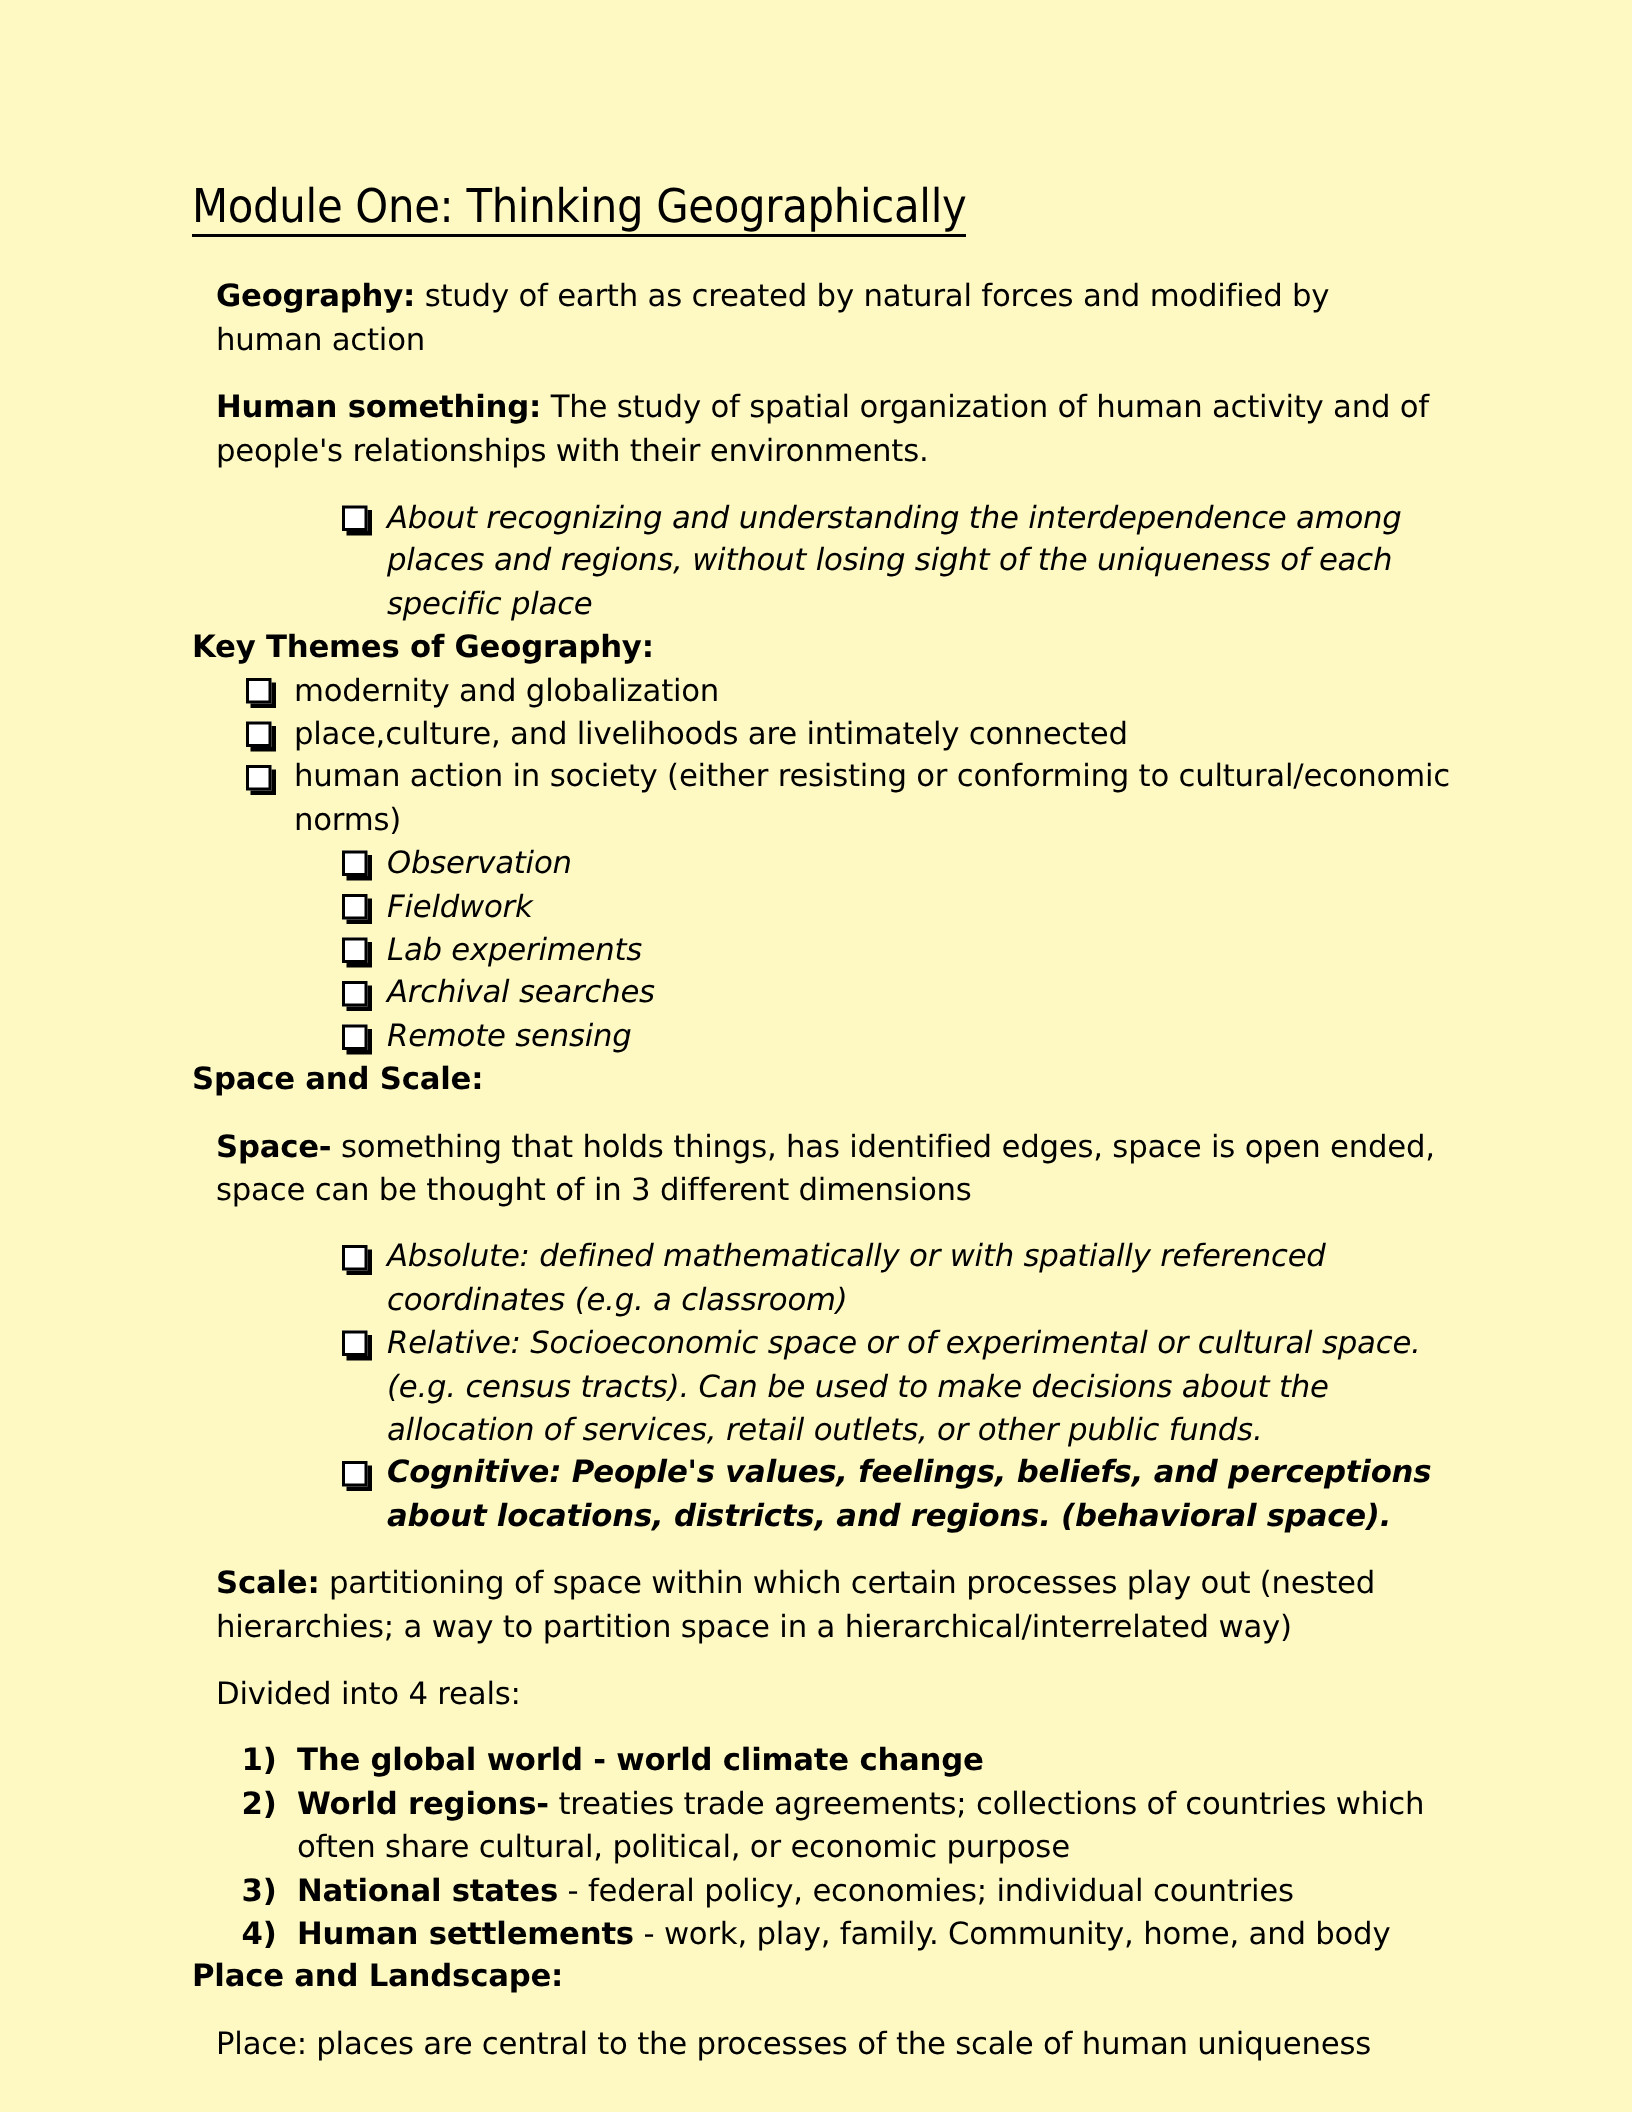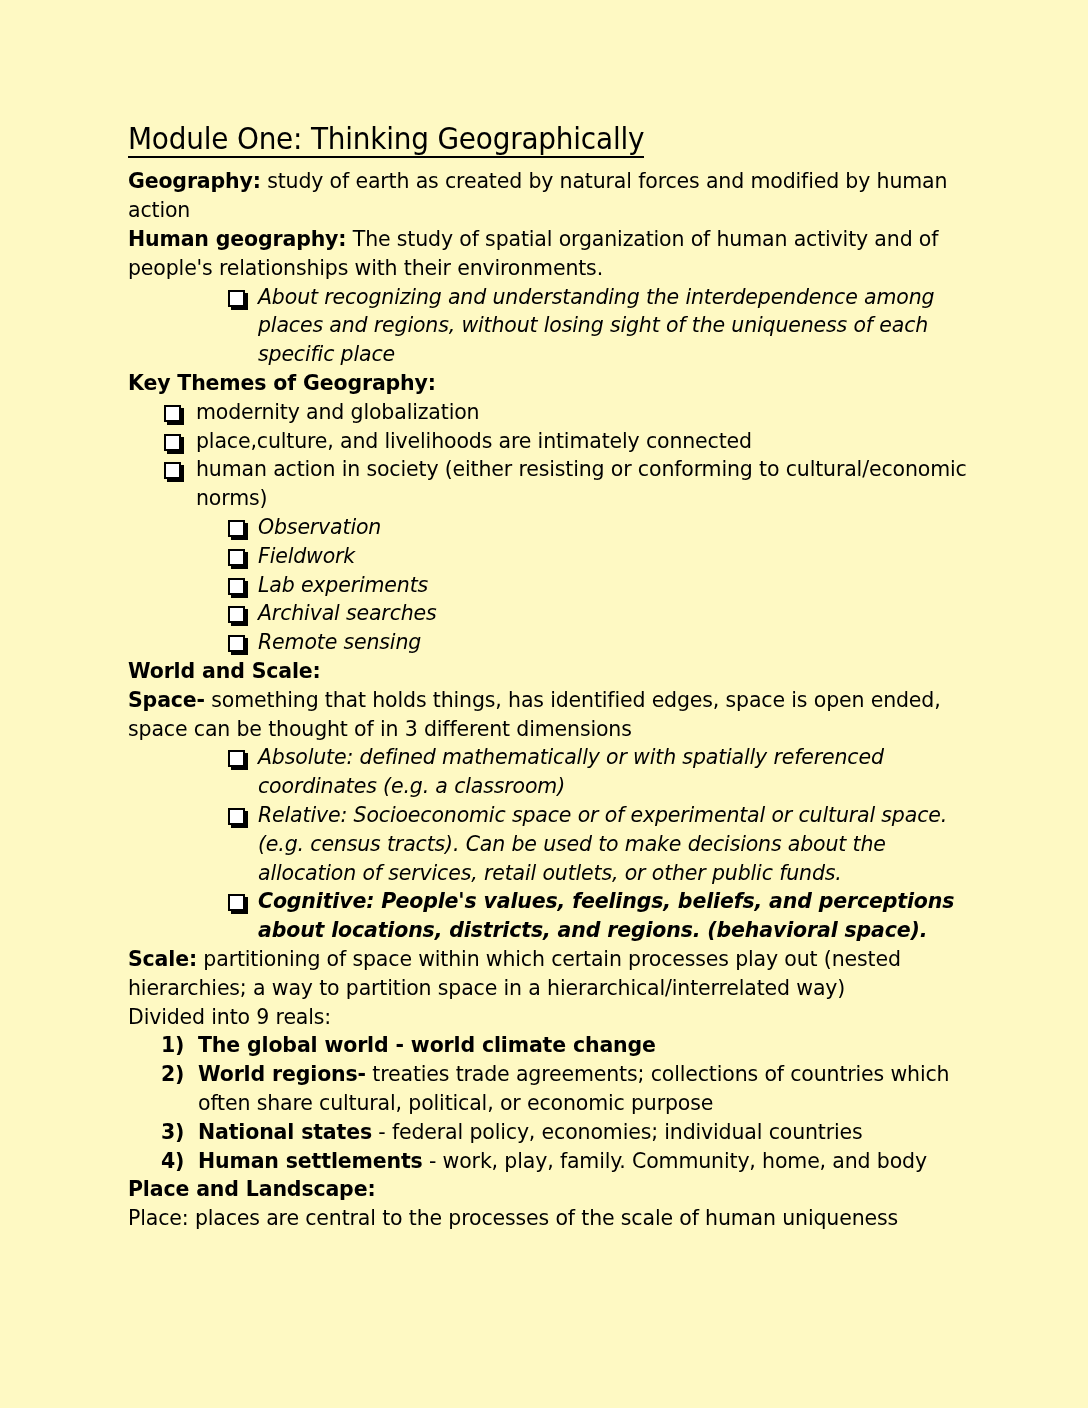--- a/index.html
+++ b/index.html
@@ -34,21 +34,21 @@
     display: inline-block;
     border-bottom: 2.5px solid #000;
     padding-bottom: 1px;
     font-stretch: condensed;
   }
 
   
   .para {
     font-size: 20.5px;
     line-height: 28.8px;
-    margin: 0;
+    margin: 16px;
     max-width: 850px;
     letter-spacing: -0.15px;
   }
   .b { font-weight: bold; }
   .heading {
     font-size: 20.5px;
     line-height: 28.8px;
     font-weight: bold;
     margin: 0;
     letter-spacing: -0.15px;
@@ -124,54 +124,54 @@
 <body>
 
 <div class="page">
 
   <div>
     <h1 class="doc-title">Module One: Thinking Geographically</h1>
   </div>
 
   <p class="para"><span class="b">Geography:</span><span> study of earth as created by natural forces and modified by human action</span></p>
 
-  <p class="para"><span class="b">Human geography:</span><span> The study of spatial organization of human activity and of people's relationships with their environments.</span></p>
+  <p class="para"><span class="b">Human something:</span><span> The study of spatial organization of human activity and of people's relationships with their environments.</span></p>
 
   <ul class="blist indent-2">
     <li><span class="bullet"><span class="sqbox"></span></span><span>About recognizing and understanding the interdependence among places and regions, without losing sight of the uniqueness of each specific place</span></li>
   </ul>
 
   <p class="heading">Key Themes of Geography:</p>
   <ul class="blist indent-1">
     <li><span class="bullet"><span class="sqbox"></span></span><span>modernity and globalization</span></li>
     <li><span class="bullet"><span class="sqbox"></span></span><span>place,culture, and livelihoods are intimately connected</span></li>
     <li><span class="bullet"><span class="sqbox"></span></span><span>human action in society (either resisting or conforming to cultural/economic norms)</span></li>
   </ul>
 
   <ul class="blist indent-2">
     <li><span class="bullet"><span class="sqbox"></span></span><span>Observation</span></li>
     <li><span class="bullet"><span class="sqbox"></span></span><span>Fieldwork</span></li>
     <li><span class="bullet"><span class="sqbox"></span></span><span>Lab experiments</span></li>
     <li><span class="bullet"><span class="sqbox"></span></span><span>Archival searches</span></li>
     <li><span class="bullet"><span class="sqbox"></span></span><span>Remote sensing</span></li>
   </ul>
 
-  <p class="heading">World and Scale:</p>
+  <p class="heading">Space and Scale:</p>
 
   <p class="para"><span class="b">Space-</span><span> something that holds things, has identified edges, space is open ended, space can be thought of in 3 different dimensions</span></p>
 
   <ul class="blist indent-2">
     <li><span class="bullet"><span class="sqbox"></span></span><span>Absolute:</span><span> defined mathematically or with spatially referenced coordinates (e.g. a classroom)</span></li>
     <li><span class="bullet"><span class="sqbox"></span></span><span>Relative:</span><span> Socioeconomic space or of experimental or cultural space. (e.g. census tracts). Can be used to make decisions about the allocation of services, retail outlets, or other public funds.</span></li>
     <li><span class="bullet"><span class="sqbox"></span></span><span class="b">Cognitive:</span><span class="b"> People's values, feelings, beliefs, and perceptions about locations, districts, and regions. (behavioral space).</span></li>
   </ul>
 
   <p class="para"><span class="b">Scale:</span><span> partitioning of space within which certain processes play out (nested hierarchies; a way to partition space in a hierarchical/interrelated way)</span></p>
 
-  <p class="para">Divided into 9 reals:</p>
+  <p class="para">Divided into 4 reals:</p>
 
   <ol class="nlist">
     <li><span class="num">1)</span><span class="b">The global world - world climate change</span><span></span></li>
     <li><span class="num">2)</span><span class="b">World regions-</span><span> treaties trade agreements; collections of countries which often share cultural, political, or economic purpose</span></li>
     <li><span class="num">3)</span><span class="b"> National states</span><span> - federal policy, economies; individual countries</span></li>
     <li><span class="num">4)</span><span class="b">Human settlements</span><span> - work, play, family. Community, home, and body</span></li>
   </ol>
 
   <p class="heading">Place and Landscape:</p>
   <p class="para">Place: places are central to the processes of the scale of human uniqueness</p>

